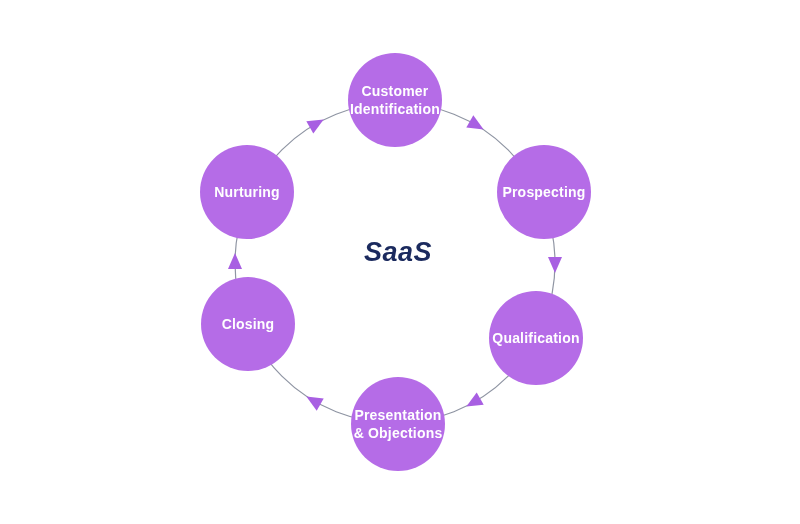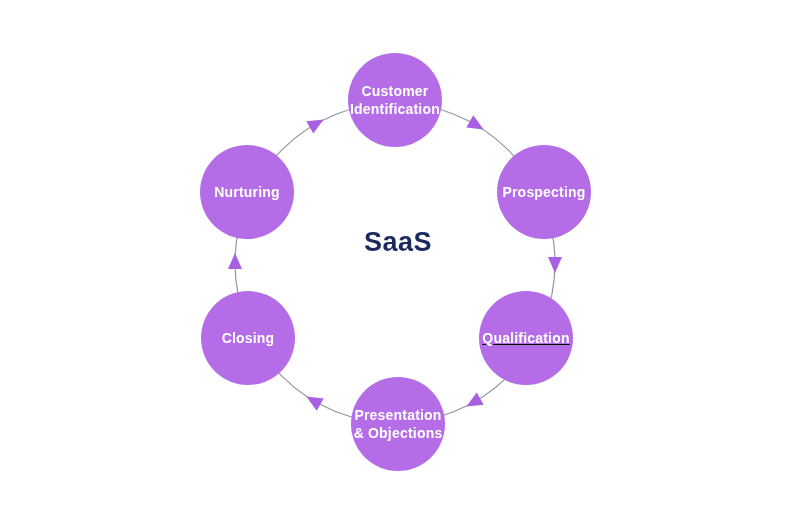--- a/index.html
+++ b/index.html
@@ -16,28 +16,29 @@
     overflow: hidden;
   }
   .ring-svg {
     position: absolute;
     left: 0;
     top: 0;
   }
   .diagram-title {
     position: absolute;
     left: 248px;
-    top: 226px;
+    top: 236px;
     width: 300px;
     text-align: center;
     color: #1b2a5e;
     font-size: 27px;
     font-weight: 800;
     line-height: 1.25;
     letter-spacing: 0.5px;
+    font-style: italic;
   }
   .stage {
     position: absolute;
     width: 94px;
     height: 94px;
     border-radius: 50%;
     background: #b56ce7;
     display: flex;
     align-items: center;
     justify-content: center;
@@ -47,23 +48,23 @@
     text-align: center;
     color: #ffffff;
     font-size: 14px;
     font-weight: 700;
     line-height: 1.3;
     letter-spacing: 0.2px;
     white-space: pre-line;
   }
   .stage-customer-identification { left: 348px; top: 53px; }
   .stage-prospecting             { left: 497px; top: 145px; }
-  .stage-qualification           { left: 479px; top: 291px; text-decoration: underline; }
+  .stage-qualification           { left: 489px; top: 291px; }
   .stage-presentation-objections { left: 351px; top: 377px; justify-content: center; }
-  .stage-closing                 { left: 201px; top: 291px; }
+  .stage-closing                 { left: 201px; top: 277px; }
   .stage-nurturing               { left: 200px; top: 145px; justify-content: center; }
 </style>
 </head>
 <body>
 
 <div class="canvas">
 
   <svg class="ring-svg" width="800" height="524" viewBox="0 0 800 524">
     <circle cx="395" cy="263" r="160" fill="none" stroke="#8f95a3" stroke-width="1.2"></circle>
     <polygon points="10,0 -6,-7 -6,7" fill="#a85fe2" transform="translate(315,124.4) rotate(-30)"></polygon>

